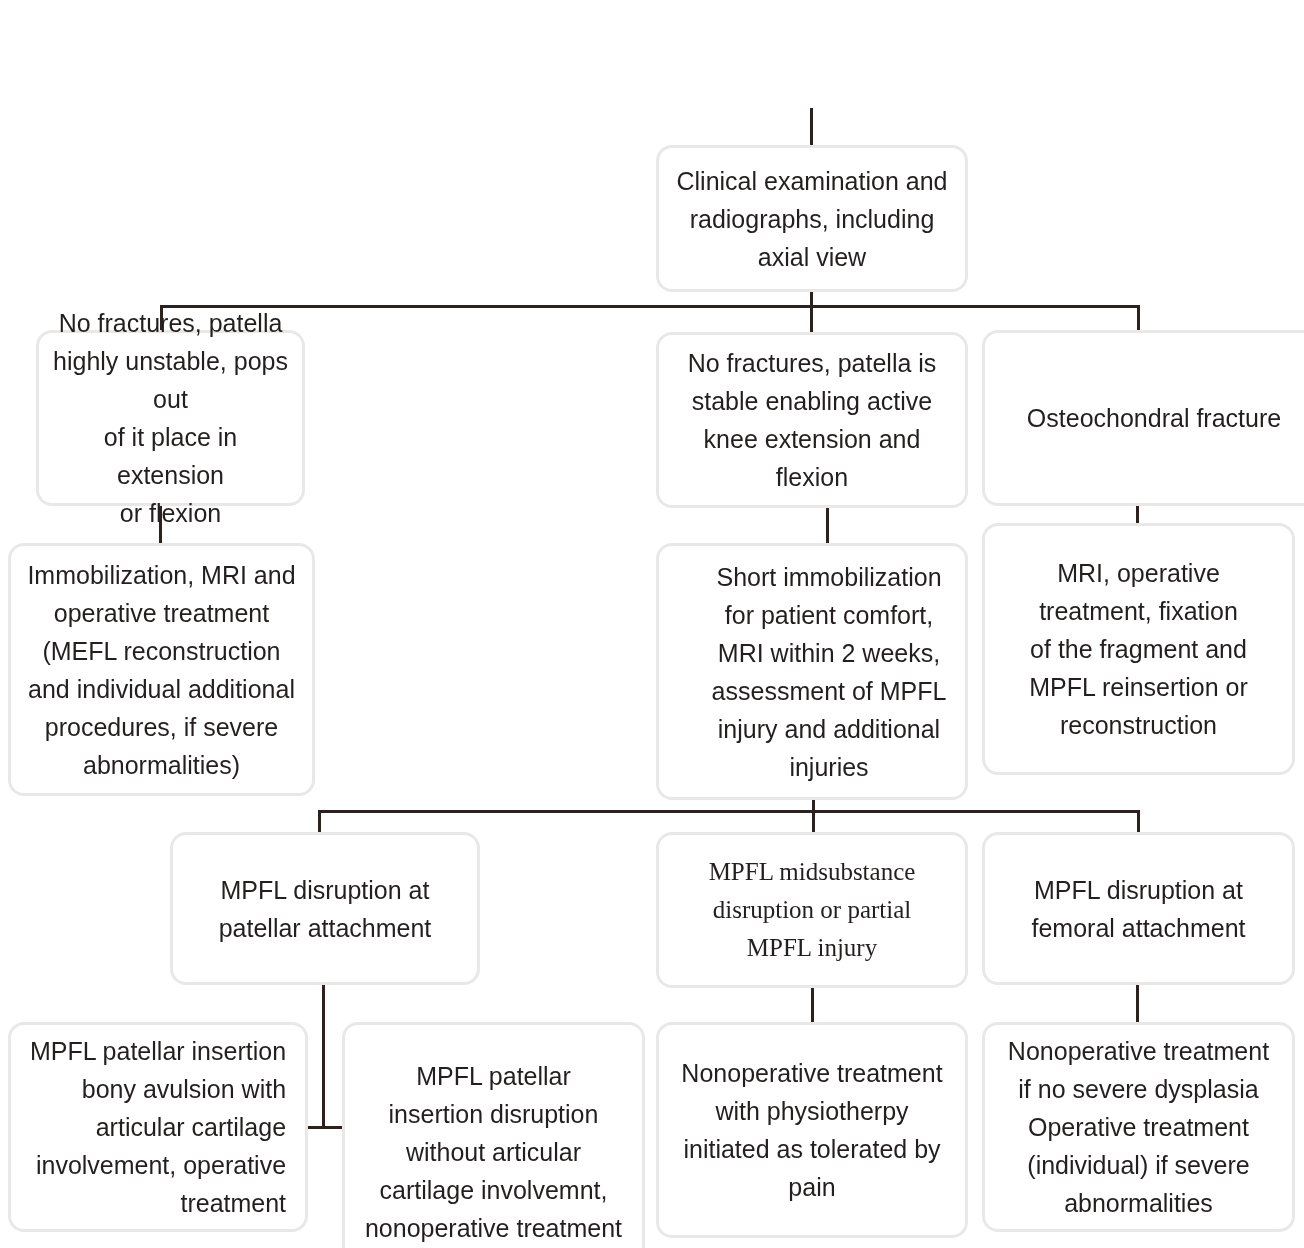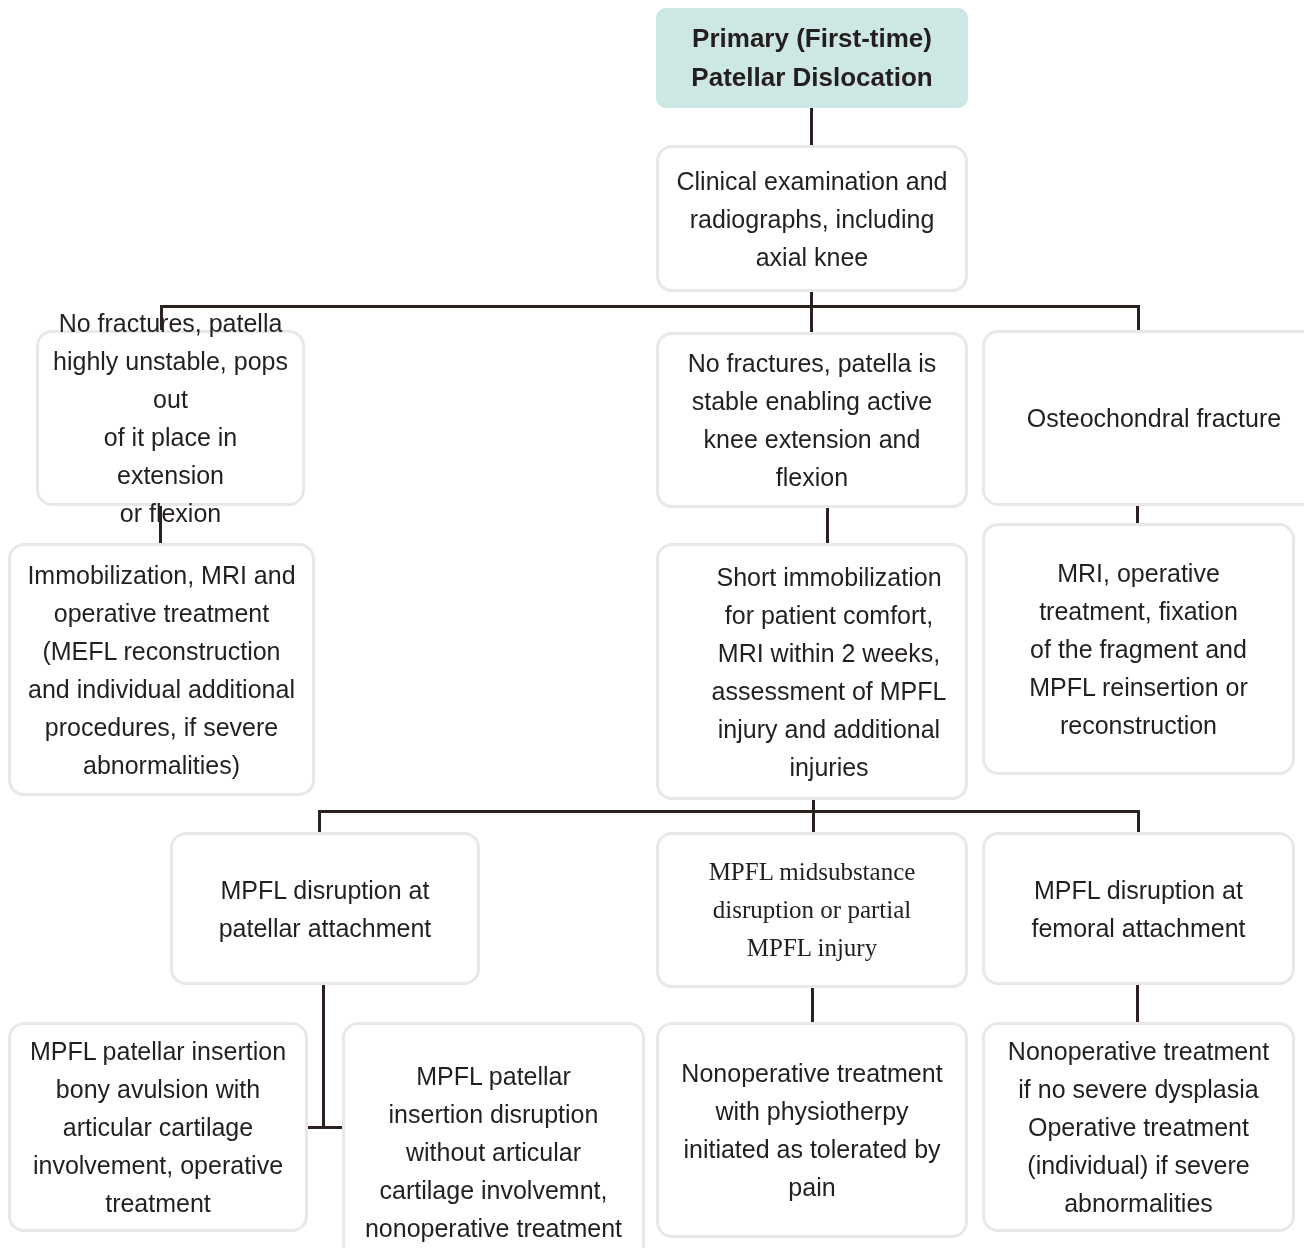--- a/index.html
+++ b/index.html
@@ -37,28 +37,26 @@
   .line {
     position: absolute;
     background: #2b2220;
   }
 </style>
 </head>
 <body>
 
 <div class="canvas">
 
-  <div class="node accent" style="left:656px; top:8px; width:312px; height:100px;">Primary (First-time)
-Patellar Dislocation</div>
 
   <div class="line" style="left:810px; top:108px; width:3px; height:37px;"></div>
 
   <div class="node" style="left:656px; top:145px; width:312px; height:147px;">Clinical examination and
 radiographs, including
-axial knee</div>
+axial view</div>
 
   <div class="line" style="left:810px; top:292px; width:3px; height:15px;"></div>
   <div class="line" style="left:160px; top:305px; width:980px; height:3px;"></div>
   <div class="line" style="left:160px; top:305px; width:3px; height:25px;"></div>
   <div class="line" style="left:810px; top:305px; width:3px; height:27px;"></div>
   <div class="line" style="left:1137px; top:305px; width:3px; height:25px;"></div>
 
   <div class="node" style="left:8px; top:330px; width:269px; height:176px;margin-left:28px;">No fractures, patella
 highly unstable, pops out
 of it place in extension
@@ -103,21 +101,21 @@
 disruption or partial
 MPFL injury</div>
   <div class="node" style="left:982px; top:832px; width:313px; height:153px;">MPFL disruption at
 femoral attachment</div>
 
   <div class="line" style="left:322px; top:985px; width:3px; height:144px;"></div>
   <div class="line" style="left:308px; top:1126px; width:34px; height:3px;"></div>
   <div class="line" style="left:811px; top:988px; width:3px; height:34px;"></div>
   <div class="line" style="left:1136px; top:985px; width:3px; height:37px;"></div>
 
-  <div class="node" style="left:8px; top:1022px; width:300px; height:210px;">MPFL patellar insertion
+  <div class="node" style="left:8px; top:1022px; width:300px; height:210px;text-align:right;">MPFL patellar insertion
 bony avulsion with
 articular cartilage
 involvement, operative
 treatment</div>
   <div class="node" style="left:342px; top:1022px; width:303px; height:260px;">MPFL patellar
 insertion disruption
 without articular
 cartilage involvemnt,
 nonoperative treatment</div>
   <div class="node" style="left:656px; top:1022px; width:312px; height:216px;">Nonoperative treatment

